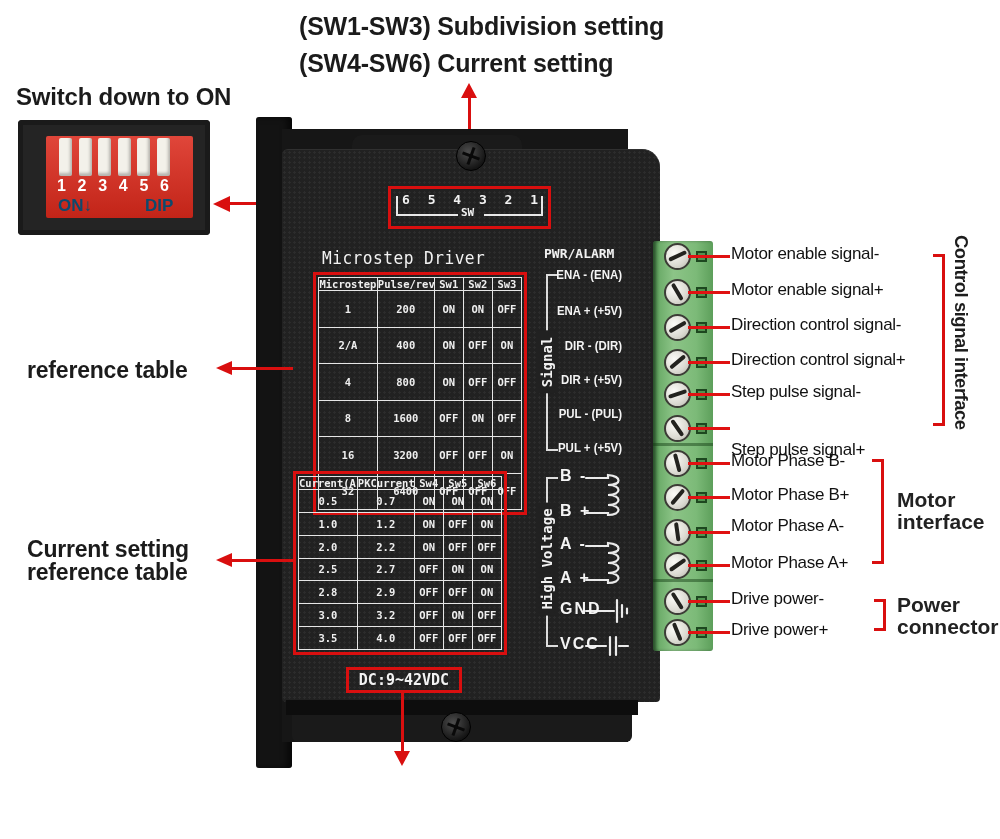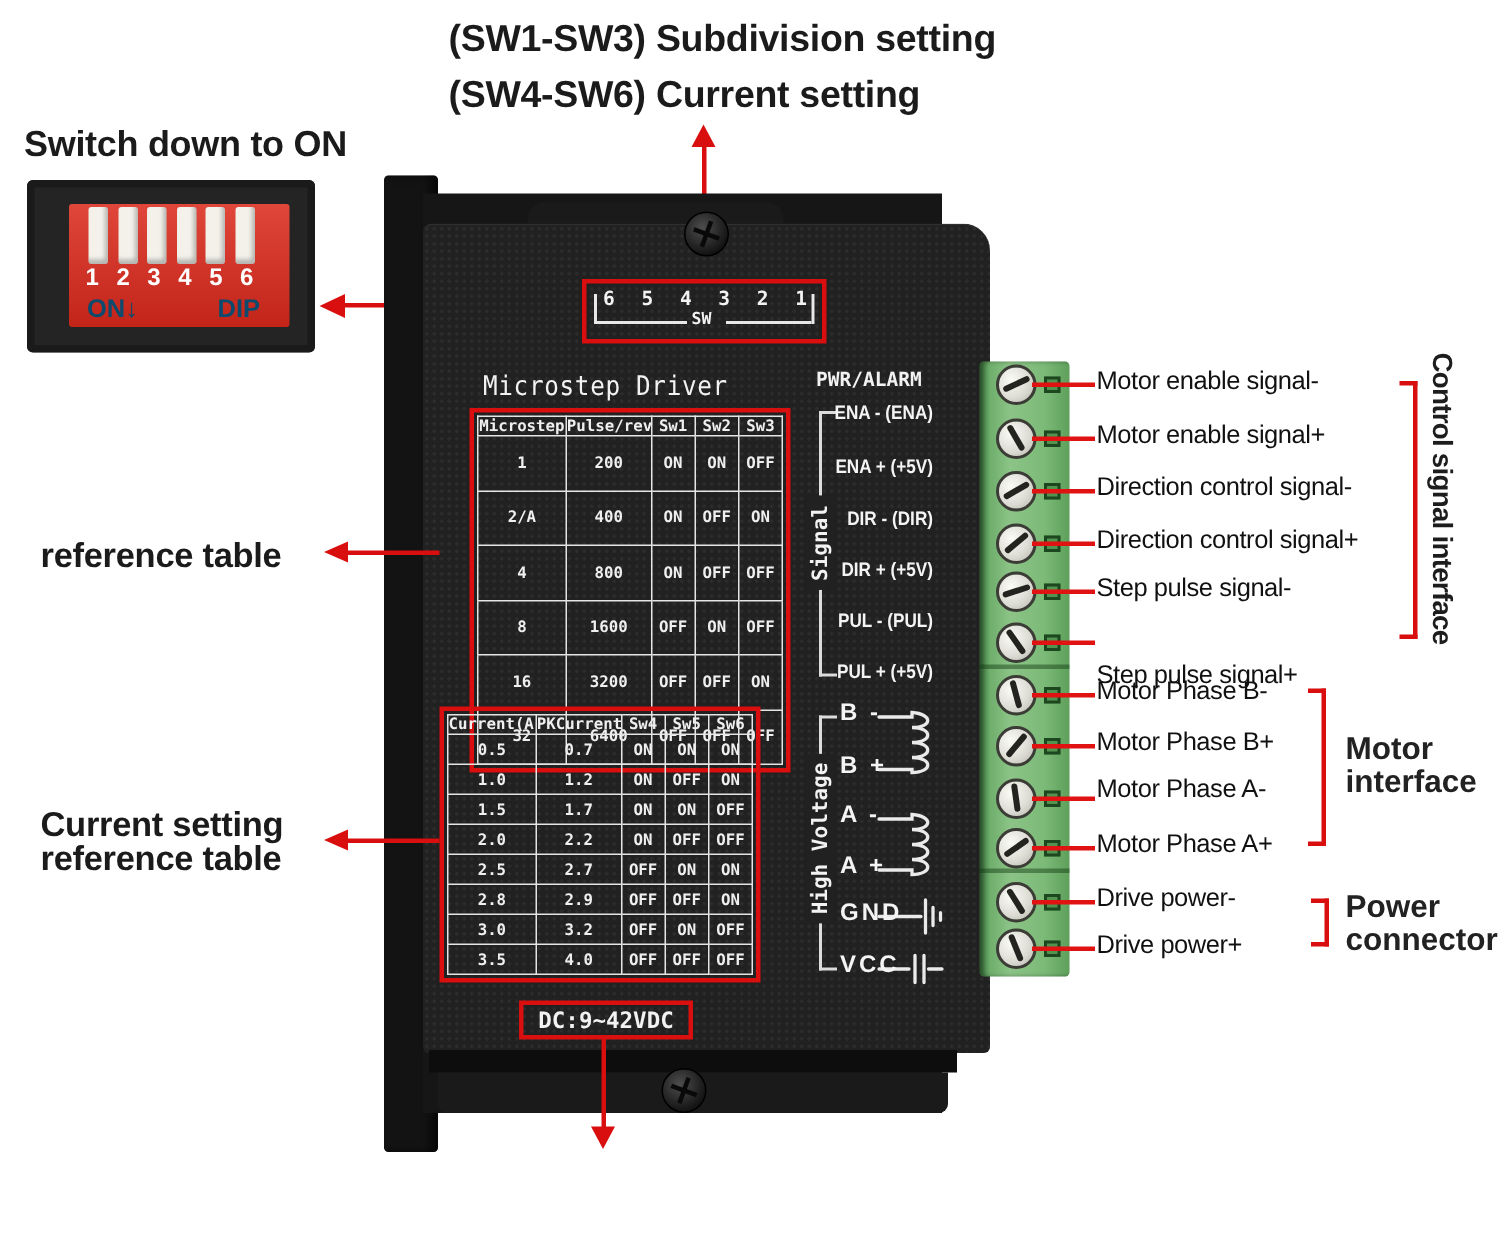--- a/index.html
+++ b/index.html
@@ -244,27 +244,20 @@
             <td data-name="table-cell">ON</td>
             <td data-name="table-cell">ON</td>
             <td data-name="table-cell">ON</td>
           </tr>
           <tr data-name="table-row">
             <td data-name="table-cell">1.0</td>
             <td data-name="table-cell">1.2</td>
             <td data-name="table-cell">ON</td>
             <td data-name="table-cell">OFF</td>
             <td data-name="table-cell">ON</td>
-          </tr>
-          <tr data-name="table-row">
-            <td data-name="table-cell">1.5</td>
-            <td data-name="table-cell">1.7</td>
-            <td data-name="table-cell">ON</td>
-            <td data-name="table-cell">ON</td>
-            <td data-name="table-cell">OFF</td>
           </tr>
           <tr data-name="table-row">
             <td data-name="table-cell">2.0</td>
             <td data-name="table-cell">2.2</td>
             <td data-name="table-cell">ON</td>
             <td data-name="table-cell">OFF</td>
             <td data-name="table-cell">OFF</td>
           </tr>
           <tr data-name="table-row">
             <td data-name="table-cell">2.5</td>

